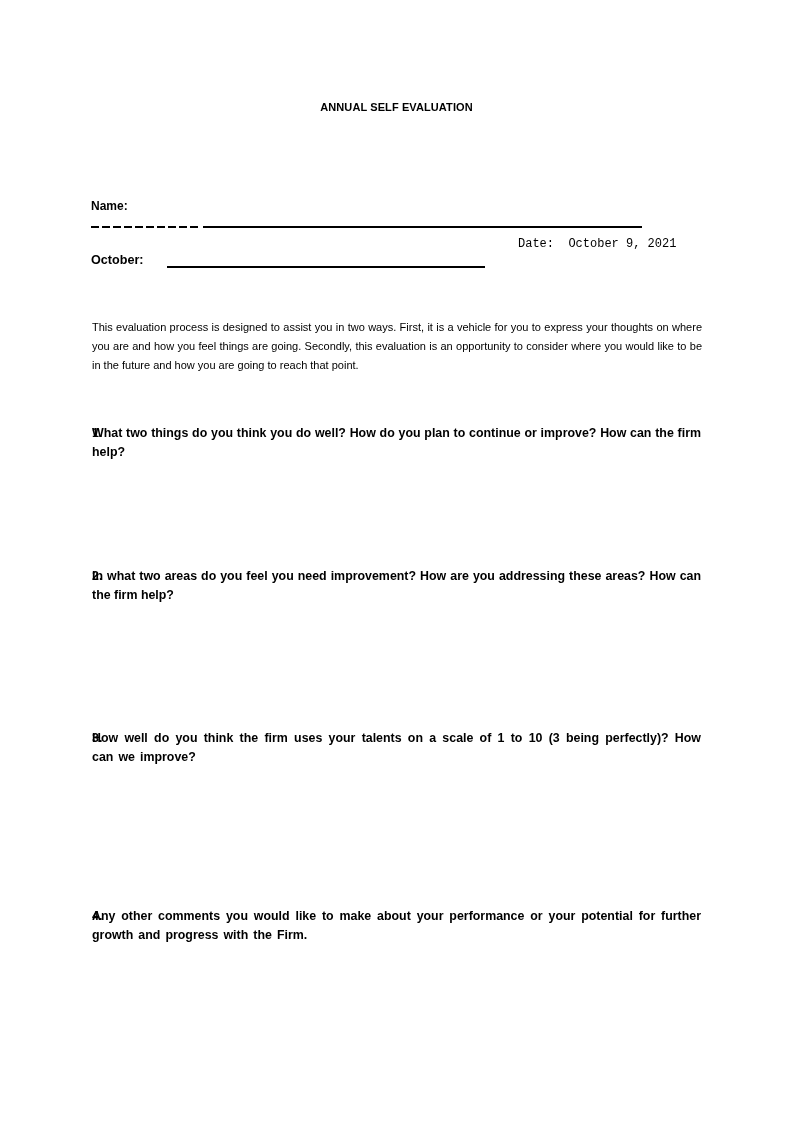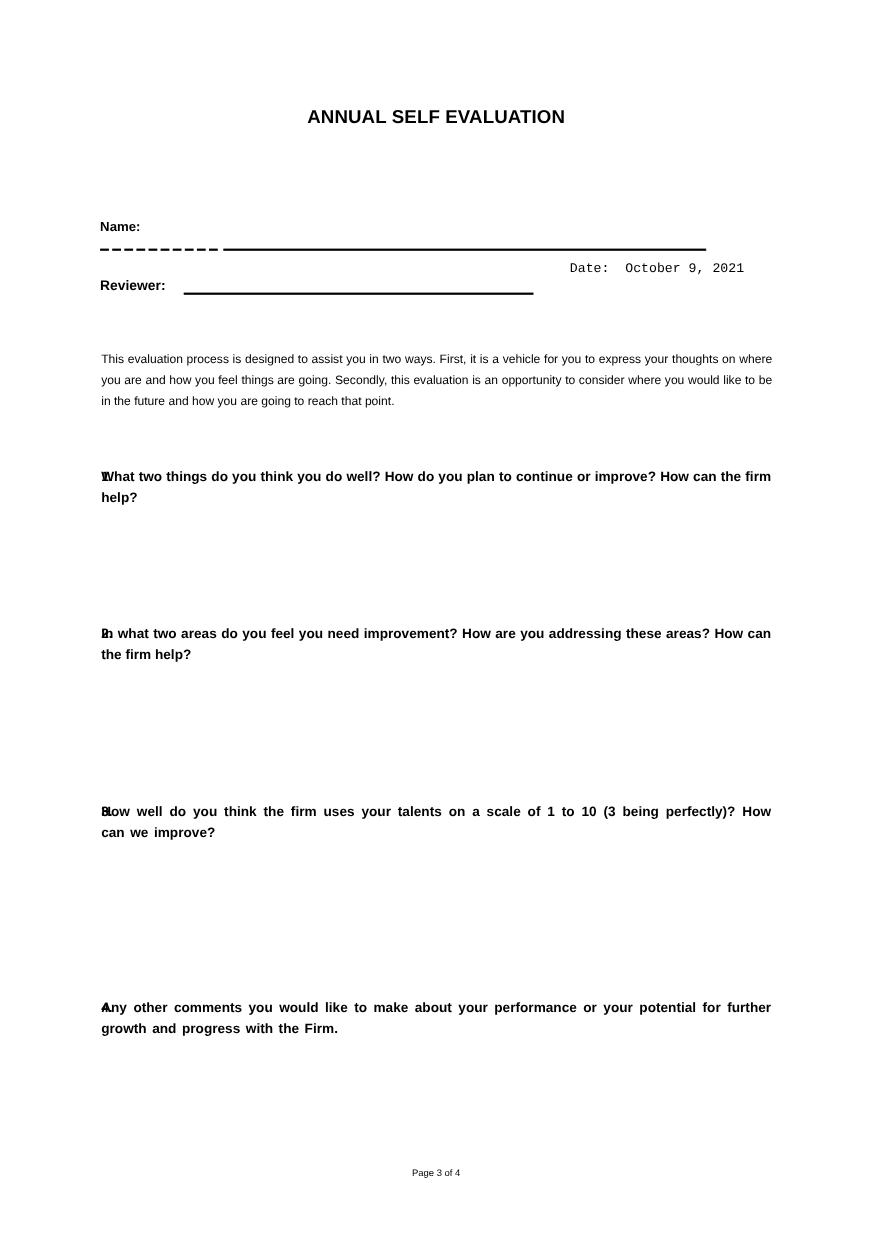--- a/index.html
+++ b/index.html
@@ -24,21 +24,21 @@
     background: #ffffff;
   }
 
   
   .doc-title {
     position: absolute;
     left: 0;
     top: 97px;
     width: 793px;
     text-align: center;
-    font-size: 17px;
+    font-size: 11px;
     font-weight: bold;
     letter-spacing: 0.1px;
     line-height: 20px;
   }
 
   
   .name-row {
     position: absolute;
     left: 91px;
     top: 198px;
@@ -181,21 +181,21 @@
         <i style="left:44px"></i>
         <i style="left:55px"></i>
       <i style="left:66px"></i>
         <i style="left:77px"></i>
         <i style="left:88px"></i>
       <i style="left:99px"></i>
     </span>
     <span class="solid"></span>
   </div>
 
-  <div class="reviewer-label">Reviewer:</div>
+  <div class="reviewer-label">October:</div>
 
   <div class="reviewer-rule"></div>
 
   <div class="date-label">Date:  October 9, 2021</div>
 
   <div class="intro">This evaluation process is designed to assist you in two ways. First, it is a vehicle for you to express your thoughts on where you are and how you feel things are going. Secondly, this evaluation is an opportunity to consider where you would like to be in the future and how you are going to reach that point.</div>
 
   <div class="question" id="q1">
     <span class="num">1.</span>
     <span class="qtext last-tight">What two things do you think you do well?  How do you plan to continue or improve?  How can the firm help?</span>
@@ -209,15 +209,14 @@
   <div class="question" id="q3">
     <span class="num">3.</span>
     <span class="qtext last-tight">How well do you think the firm uses your talents on a scale of 1 to 10 (3 being perfectly)? How can we improve?</span>
   </div>
 
   <div class="question" id="q4">
     <span class="num">4.</span>
     <span class="qtext last-tight">Any other comments you would like to make about your performance or your potential for further growth and progress with the Firm.</span>
   </div>
 
-  <div class="footer">Page 3 of 4</div>
 
 </div>
 
 </body></html>

